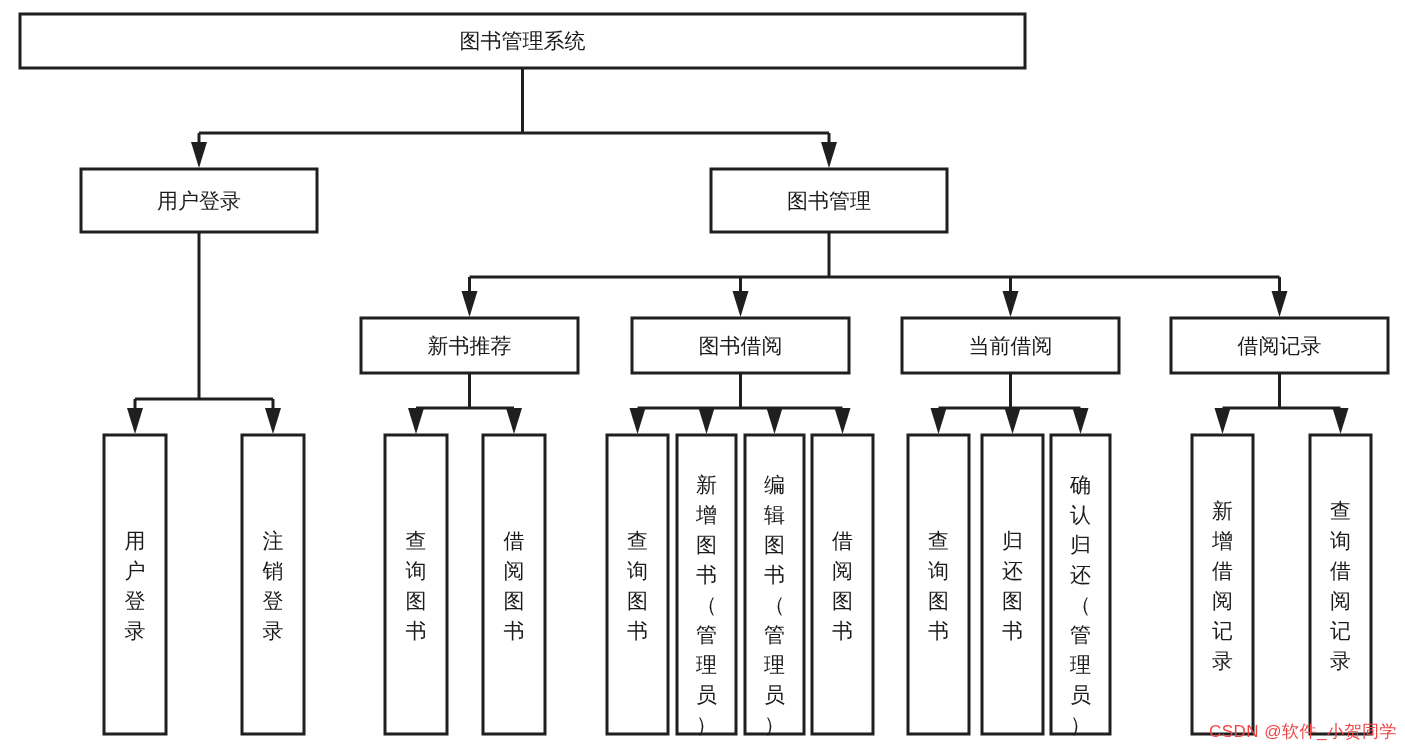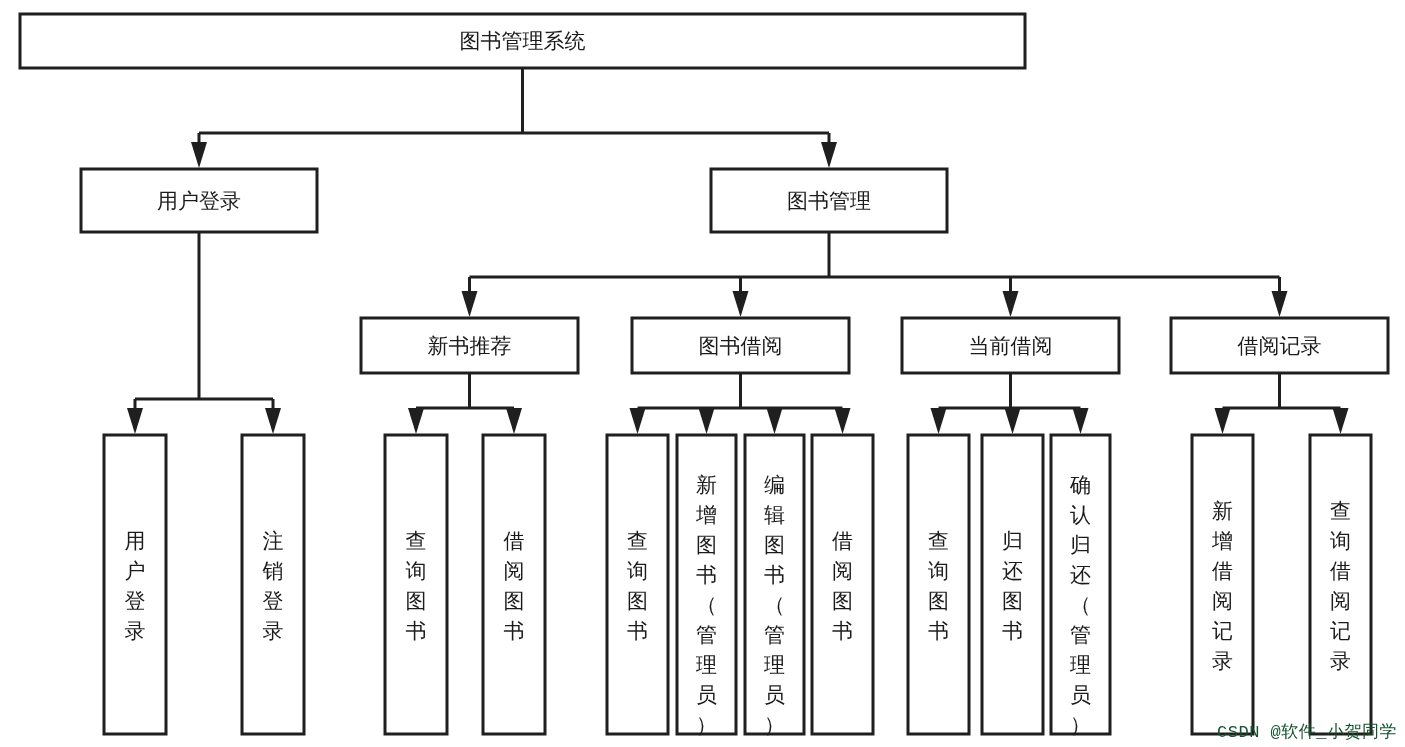--- a/index.html
+++ b/index.html
@@ -46,23 +46,23 @@
     fill: none;
   }
   .arrow-head {
     fill: #1f1f1f;
     stroke: none;
   }
   .watermark {
     position: absolute;
     right: 8px;
     bottom: 4px;
-    font-family: Liberation Mono, monospace;
+    font-family: Liberation Sans, sans-serif;
     font-size: 17px;
-    color: #14532d;
+    color: #ef4444;
     letter-spacing: 0.5px;
     white-space: nowrap;
     user-select: none;
   }
 </style>
 </head>
 <body>
 
 <svg id="diagram" viewBox="0 0 1405 747" xmlns="http://www.w3.org/2000/svg">
   <g id="edges-layer">

